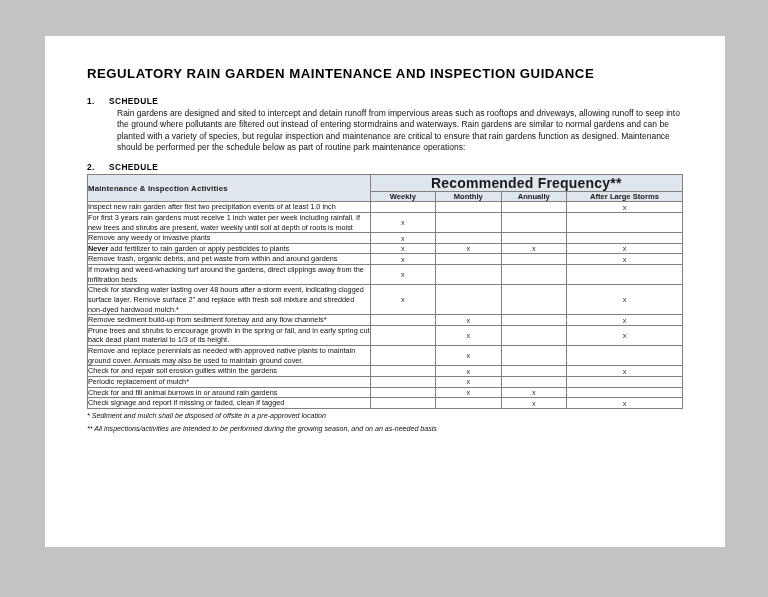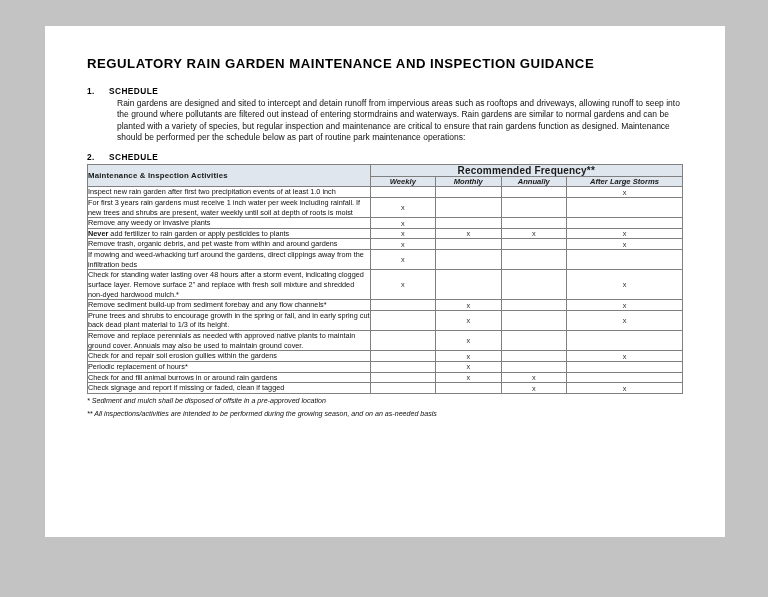--- a/index.html
+++ b/index.html
@@ -9,21 +9,21 @@
   body {
     width: 768px;
     height: 597px;
     background: #c3c3c3;
     font-family: "Liberation Sans", sans-serif;
     overflow: hidden;
   }
   #page {
     position: absolute;
     left: 45px;
-    top: 26px;
+    top: 36px;
     width: 680px;
     height: 511px;
     background: #ffffff;
     box-sizing: border-box;
     padding: 30px 42px 0 42px;
   }
   #doc-title {
     font-size: 13.2px;
     font-weight: bold;
     letter-spacing: 0.5px;
@@ -59,41 +59,40 @@
     table-layout: fixed;
     margin-top: 2px;
   }
   table.sched td, table.sched th {
     border: 1px solid #808080;
     padding: 0;
     vertical-align: middle;
   }
   th.hdr-blue {
     background: #dfe6ed;
-    font-size: 10px;
+    font-size: 14px;
     font-weight: bold;
     color: #1a1a1a;
     text-align: center;
     padding: 3px 2px;
     letter-spacing: 0.2px;
   }
   th.hdr-activities {
     background: #dfe6ed;
     font-size: 7.8px;
     font-weight: bold;
     color: #1a1a1a;
     text-align: left;
     padding: 4px 6px;
     letter-spacing: 0.2px;
   }
   th.hdr-sub {
     background: #dfe6ed;
     font-size: 7.6px;
     font-weight: bold;
-    font-style: italic;
     color: #1a1a1a;
     text-align: center;
     padding: 3px 2px;
   }
   td.act {
     font-size: 7.3px;
     line-height: 1.32;
     padding: 3px 6px 3px 6px;
     color: #111;
     text-align: left;
@@ -225,21 +224,21 @@
             <td class="mark"></td>
           </tr>
           <tr>
             <td class="act">Check for and repair soil erosion gullies within the gardens</td>
             <td class="mark"></td>
             <td class="mark"><span>x</span></td>
             <td class="mark"></td>
             <td class="mark"><span>x</span></td>
           </tr>
           <tr>
-            <td class="act">Periodic replacement of hours*</td>
+            <td class="act">Periodic replacement of mulch*</td>
             <td class="mark"></td>
             <td class="mark"><span>x</span></td>
             <td class="mark"></td>
             <td class="mark"></td>
           </tr>
           <tr>
             <td class="act">Check for and fill animal burrows in or around rain gardens</td>
             <td class="mark"></td>
             <td class="mark"><span>x</span></td>
             <td class="mark"><span>x</span></td>

